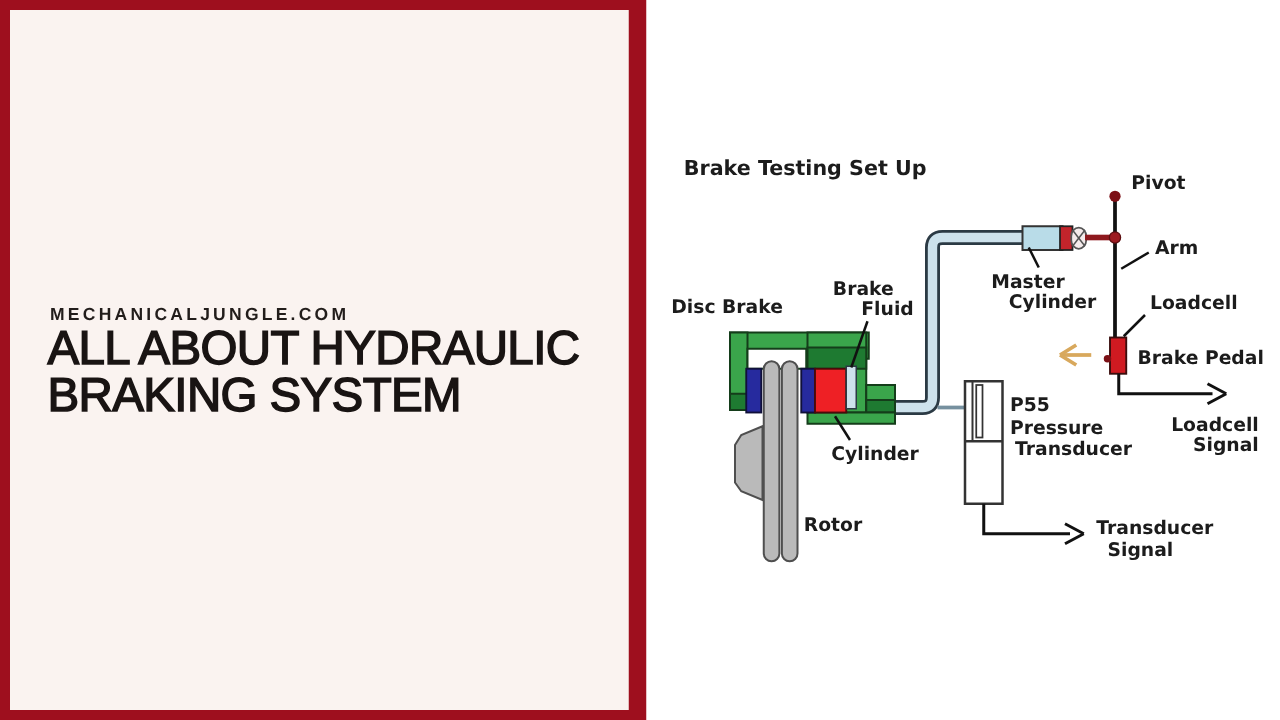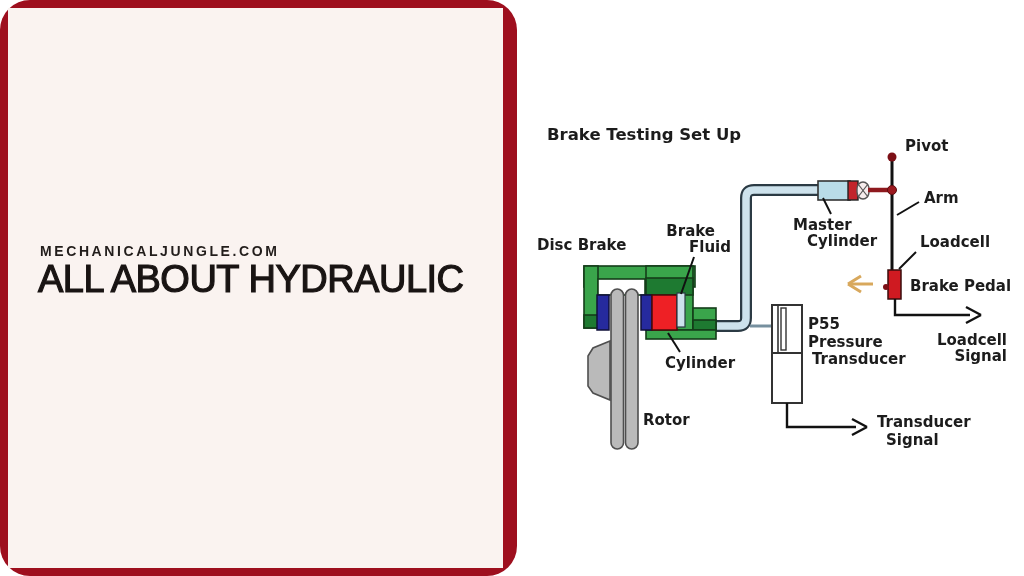--- a/index.html
+++ b/index.html
@@ -1,19 +1,19 @@
 <!DOCTYPE html>
 <html><head>
 <meta charset="utf-8">
 <style>
   html,body{margin:0;padding:0;background:#ffffff;}
   .stage{position:relative;width:1024px;height:576px;overflow:hidden;background:#ffffff;
          font-family:"Liberation Sans",sans-serif;}
   
-  .card{position:absolute;left:0;top:0;width:517px;height:576px;background:#9e0f1e;border-radius:30px;}
+  .card{position:absolute;left:0;top:0;width:517px;height:576px;background:#9e0f1e;}
   .card-inner{position:absolute;left:8px;top:8px;bottom:8px;right:14px;background:#faf3f0;}
   .site{position:absolute;left:32px;top:235px;font-size:14px;font-weight:700;
         letter-spacing:2.6px;color:#221d1b;font-family:"Liberation Sans",sans-serif;}
   .headline{position:absolute;left:30px;top:252px;margin:0;width:462px;
             font-size:38px;line-height:38px;font-weight:400;color:#191413;
             letter-spacing:-0.5px;font-family:"Liberation Sans",sans-serif;
             -webkit-text-stroke:1.2px #191413;}
   
   .diagram{position:absolute;left:512px;top:0;width:512px;height:576px;}
   .lbl{font:700 15px "DejaVu Sans",sans-serif;fill:#1c1c1c;}
@@ -22,21 +22,21 @@
   .sig{stroke:#111111;stroke-width:2.4;fill:none;}
 </style>
 </head>
 <body>
 
 <div class="stage">
 
   <div class="card">
     <div class="card-inner">
       <div class="site">MECHANICALJUNGLE.COM</div>
-      <h1 class="headline"><span>ALL ABOUT HYDRAULIC</span><br></h1>
+      <h1 class="headline"><span>ALL ABOUT HYDRAULIC</span><br><span>BRAKING SYSTEM</span></h1>
     </div>
   </div>
 
   <svg class="diagram" viewBox="512 0 512 576" width="512" height="576" xmlns="http://www.w3.org/2000/svg">
 
     <g>
       <path d="M 822 190 H 754 Q 746 190 746 198 V 318 Q 746 326 738 326 H 683" fill="none" stroke="#2b3a44" stroke-width="12"></path>
       <path d="M 822 190 H 754 Q 746 190 746 198 V 318 Q 746 326 738 326 H 683" fill="none" stroke="#cde2ec" stroke-width="7.5"></path>
       <line x1="750" y1="326" x2="772" y2="326" stroke="#76909f" stroke-width="3"></line>
     </g>

